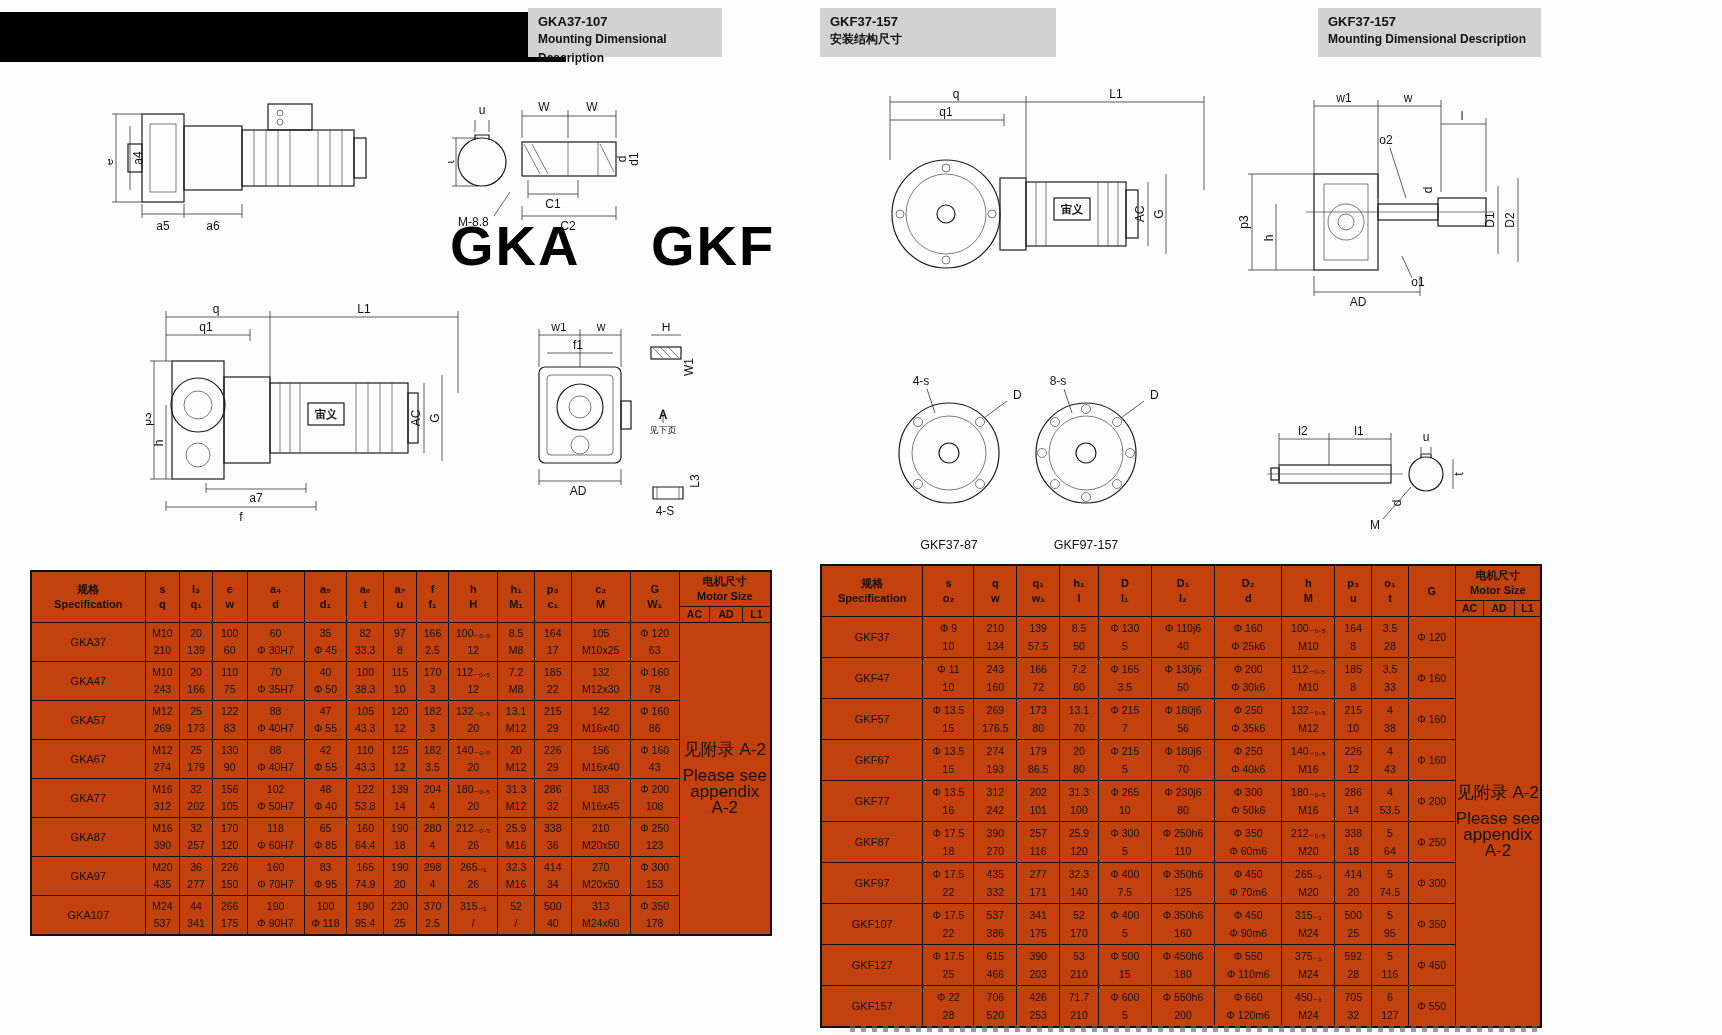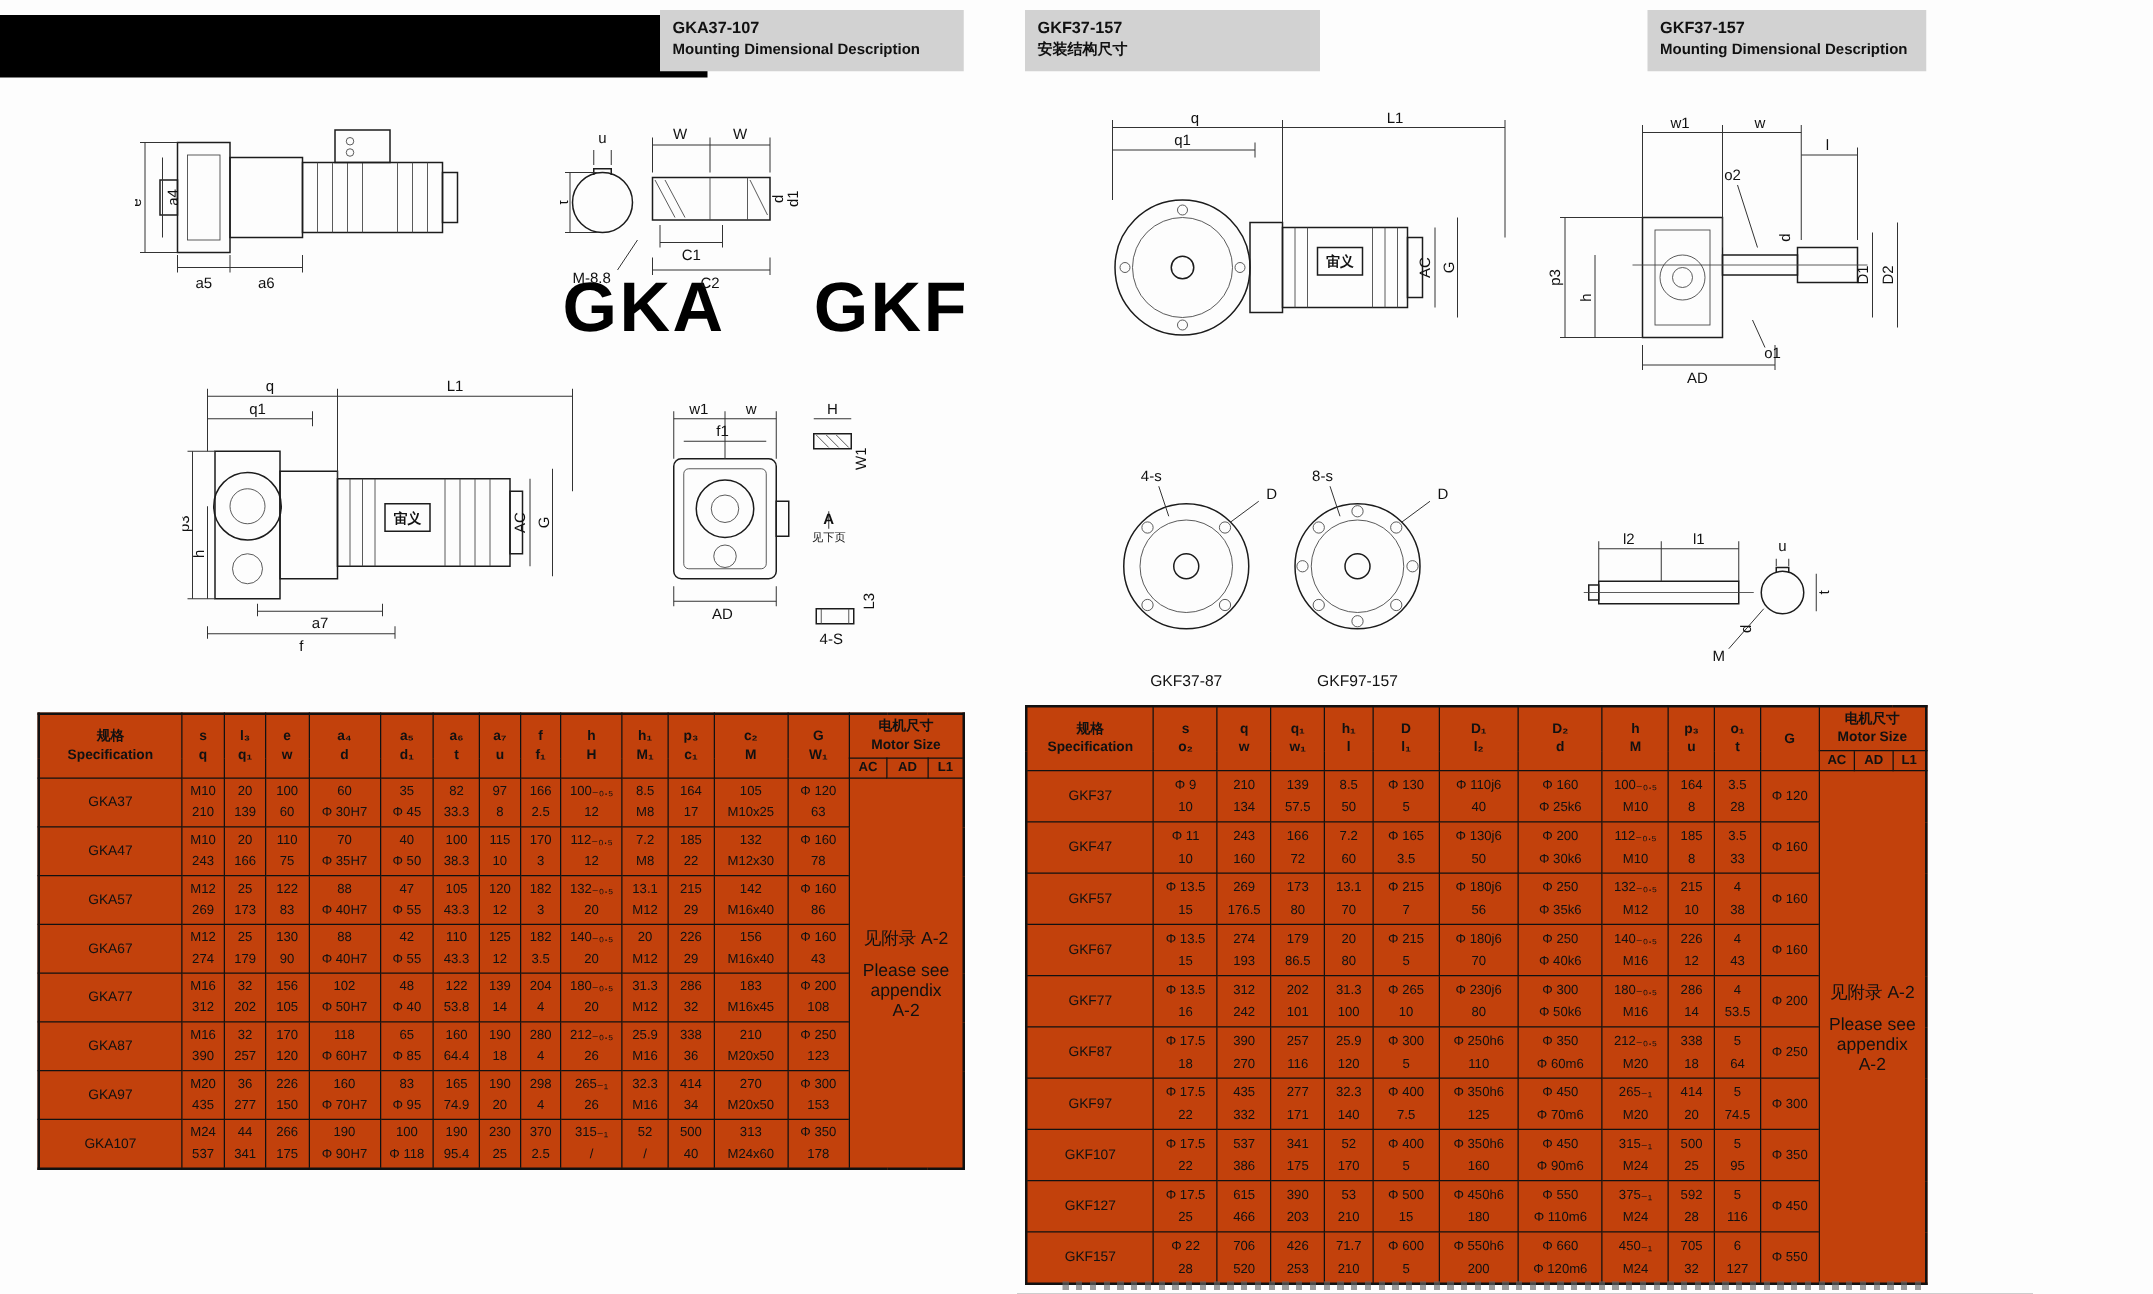--- a/index.html
+++ b/index.html
@@ -6,21 +6,21 @@
   .page{position:relative;width:1722px;height:1035px;background:#fdfdfd;overflow:hidden;
         font-family:"Liberation Sans","DejaVu Sans",sans-serif;color:#111;}
   
   .banner-bg{position:absolute;left:0;top:12px;width:566px;height:50px;background:#000;}
   .banner-text{position:absolute;left:12px;top:14px;width:900px;height:48px;line-height:46px;
         font-size:34px;font-weight:bold;color:#fff;letter-spacing:1px;
         -webkit-text-stroke:1.3px #000;
         text-shadow:-1px 0 #000,1px 0 #000,0 -1px #000,0 1px #000;}
   
   .hdr{position:absolute;background:#d2d2d2;padding:5px 10px 4px 10px;box-sizing:border-box;height:49px;}
-  .hdr1{left:528px;top:8px;width:243px;}
+  .hdr1{left:528px;top:8px;width:194px;}
   .hdr2{left:820px;top:8px;width:236px;}
   .hdr3{left:1318px;top:8px;width:223px;}
   .hdr-l1{font-size:13px;font-weight:bold;line-height:17px;}
   .hdr-l2{font-size:12px;font-weight:bold;line-height:19px;}
   
   .main-title{position:absolute;left:450px;top:213px;font-size:56px;font-weight:bold;
         letter-spacing:2px;word-spacing:55px;color:#000;text-align:right;}
   
   svg.drw{position:absolute;}
   .shape{stroke:#1c1c1c;fill:none;stroke-width:1.2;}
@@ -45,21 +45,21 @@
   table.spec-table{border-collapse:collapse;table-layout:fixed;width:100%;
         border:2px solid #111;background:#c2410c;}
   .spec-table th,.spec-table td{border:1px solid #111;text-align:center;vertical-align:middle;
         padding:2px 0;font-size:10.5px;overflow:hidden;}
   .spec-table thead th{font-weight:bold;}
   .spec-table thead th div{line-height:15px;font-size:11px;}
   .spec-table thead tr.sub th{line-height:13px;font-size:10.5px;padding:1px 0;}
   .spec-table td div{line-height:17px;}
   .tbl-gkf .spec-table td div{line-height:18px;}
   .spec-table td.spec-cell{font-size:11px;margin-top:20px;}
-  .spec-table td.motor-note{font-size:14px;text-align:center;}
+  .spec-table td.motor-note{font-size:17px;text-align:center;}
   .spec-table td.motor-note div{line-height:16px;min-height:10px;}
   
   .clipped-strip{position:absolute;left:850px;top:1025px;width:690px;height:7px;opacity:.65;
         background:repeating-linear-gradient(90deg,#666 0 5px,transparent 5px 11px);}
 </style>
 </head>
 <body>
 
 <div class="page">
 

